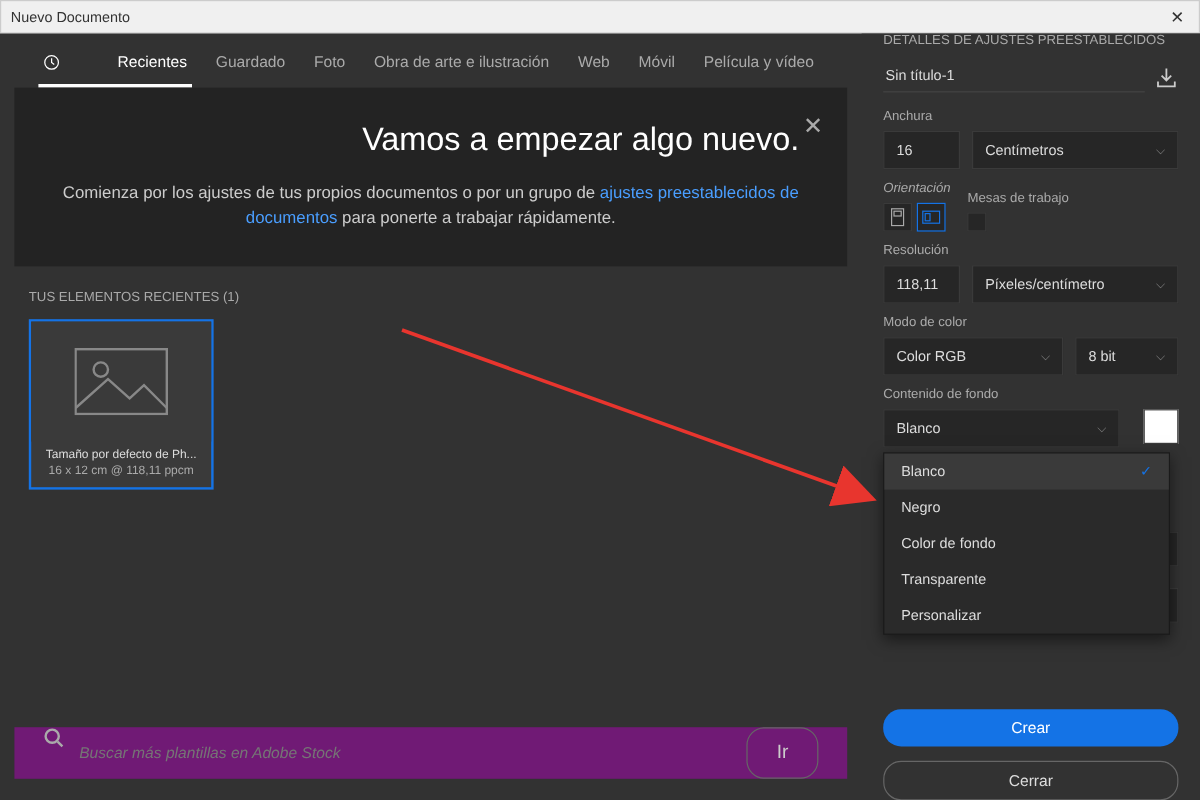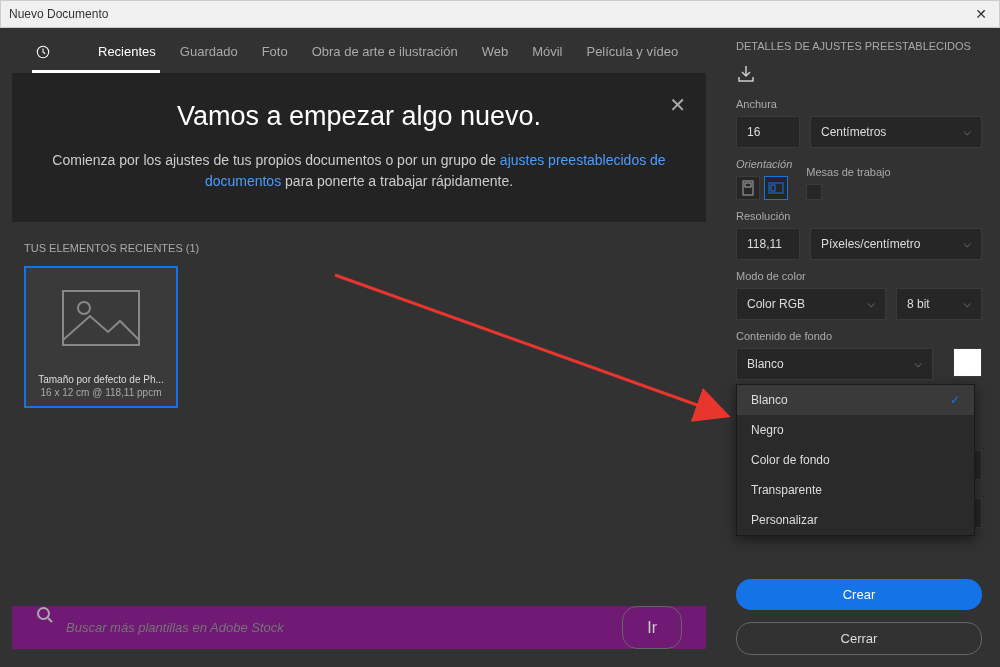--- a/index.html
+++ b/index.html
@@ -4,31 +4,31 @@
 <style>
 * { box-sizing: border-box; margin: 0; padding: 0; font-family: -apple-system, BlinkMacSystemFont, "Segoe UI", sans-serif; }
 body { background: #323232; color: #ccc; width: 1000px; height: 667px; overflow: hidden; position: relative; }
 
 .titlebar { height: 28px; background: #f0f0f0; display: flex; align-items: center; justify-content: space-between; padding: 0 8px; border: 1px solid #ccc; }
 .titlebar-title { font-size: 12px; color: #333; }
 .titlebar-close { font-size: 14px; color: #333; cursor: pointer; padding: 0 4px; }
 
 .main-container { display: flex; height: calc(100% - 28px); background: #323232; }
 .left-panel { flex: 1; display: flex; flex-direction: column; padding: 0; }
-.right-panel { width: 282px; background: #323232; padding: 12px 18px; display: flex; flex-direction: column; }
+.right-panel { width: 282px; background: #323232; padding: 0 18px; display: flex; flex-direction: column; }
 
 .tabs { display: flex; gap: 0; padding: 0 24px; border-bottom: 0; }
 .tab { padding: 16px 12px 14px; font-size: 13px; color: #aaa; cursor: pointer; position: relative; display: flex; align-items: center; gap: 6px; }
 .tab.active { color: #fff; gap: 48px; }
 .tab.active::after { content: ''; position: absolute; bottom: 0; left: 8px; right: 8px; height: 3px; background: #fff; }
 .tab-icon { width: 14px; height: 14px; }
 
 .hero { background: #232323; margin: 0 12px 20px 12px; padding: 28px 40px 30px; position: relative; text-align: center; }
 .hero-close { position: absolute; top: 20px; right: 20px; color: #aaa; font-size: 20px; cursor: pointer; }
-.hero-title { font-size: 27px; color: #fff; font-weight: 300; margin-bottom: 18px; }
+.hero-title { font-size: 27px; color: #fff; font-weight: 300; margin-bottom: 18px; text-align: right; }
 .hero-sub { font-size: 14px; color: #ccc; line-height: 1.5; }
 .hero-link { color: #4a9eff; cursor: pointer; }
 
 .recents-label { padding: 0 24px 12px; font-size: 11px; color: #aaa; }
 .recents-grid { padding: 0 24px; }
 .recent-card { width: 154px; border: 2px solid #1473e6; background: #3a3a3a; cursor: pointer; }
 .recent-thumb { height: 100px; display: flex; align-items: center; justify-content: center; background: #3a3a3a; }
 .recent-thumb svg { width: 78px; height: 56px; }
 .recent-text { text-align: center; padding: 6px 6px 8px; }
 .recent-name { font-size: 10px; color: #ddd; white-space: nowrap; overflow: hidden; text-overflow: ellipsis; }
@@ -149,20 +149,21 @@
         </svg>
       <input class="search-input" placeholder="Buscar más plantillas en Adobe Stock" style="">
       <button class="go-btn">Ir</button>
     </div>
   </div>
 
   <div class="right-panel">
     <div class="preset-header">DETALLES DE AJUSTES PREESTABLECIDOS</div>
 
     <div class="preset-title-row">
+      <input class="preset-name" value="Sin título-1" style="">
       <svg class="import-icon" viewBox="0 0 20 20">
           <path d="M3 13v4h14v-4M10 2v10M6 8l4 4 4-4" fill="none" stroke="#ccc" stroke-width="1.5"></path>
         </svg>
     </div>
 
     <div class="field-group">
       <span class="field-label">Anchura</span>
       <div class="field-row">
         <input class="input-box" value="16" style="">
         <div class="select-box">

